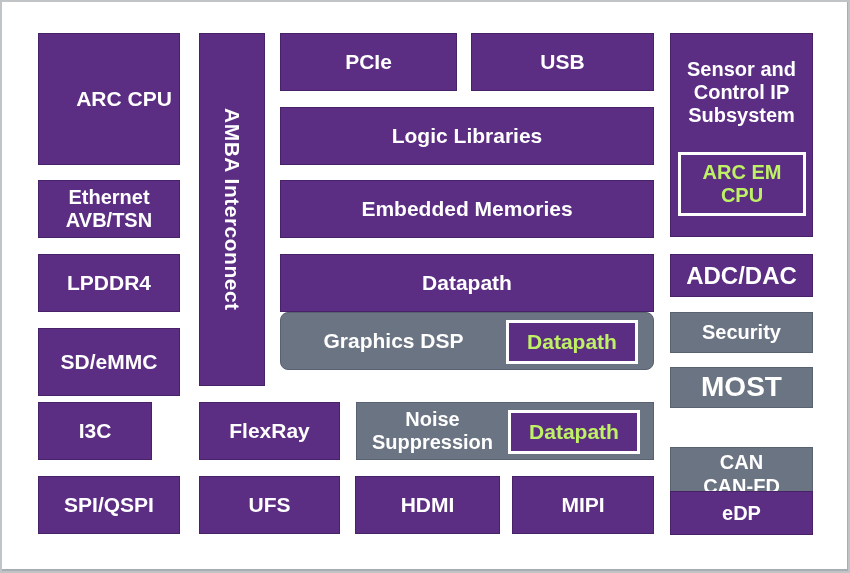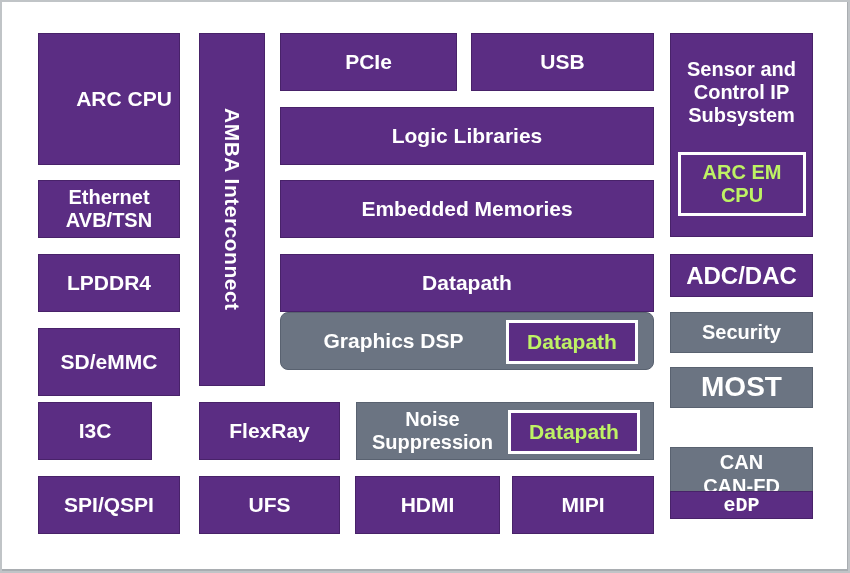--- a/index.html
+++ b/index.html
@@ -51,21 +51,21 @@
   .b-noise     { left: 356px; top: 402px; width: 298px; height: 58px; justify-content: flex-start; font-size: 20px; }
   .b-hdmi      { left: 355px; top: 476px; width: 145px; height: 58px; }
   .b-mipi      { left: 512px; top: 476px; width: 142px; height: 58px; }
   
   .b-sensor    { left: 670px; top: 33px;  width: 143px; height: 204px; align-items: flex-start; font-size: 20px; }
   .b-sensor .sensor-title { margin-top: 24px; line-height: 23px; }
   .b-adc       { left: 670px; top: 254px; width: 143px; height: 43px; font-size: 24px; }
   .b-flexray   { left: 670px; top: 312px; width: 143px; height: 41px; font-size: 20px; }
   .b-most      { left: 670px; top: 367px; width: 143px; height: 41px; font-size: 28px; }
   .b-can       { left: 670px; top: 423px; width: 143px; height: 54px; font-size: 20px; line-height: 24px; margin-top: 24px; }
-  .b-edp       { left: 670px; top: 491px; width: 143px; height: 28px; font-size: 20px; font-family: Liberation Mono, monospace; }
+  .b-edp       { left: 670px; top: 491px; width: 143px; height: 44px; font-size: 20px; }
   
   .sub-label {
     position: absolute; top: 0; height: 100%;
     display: flex; align-items: center; justify-content: center;
     white-space: pre-line;
   }
   .b-graphics .sub-label { left: 0; width: 225px; }
   .b-noise .sub-label    { left: 0; width: 151px; }
   
   .inner-box {

